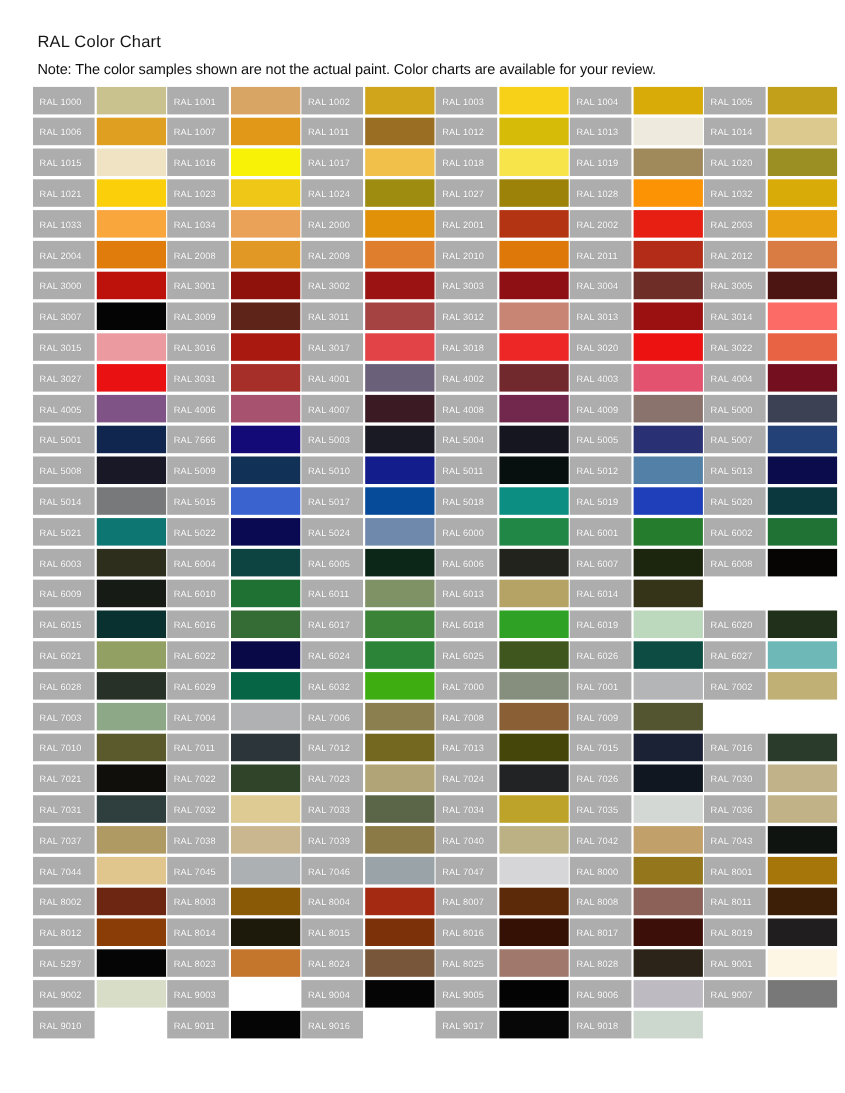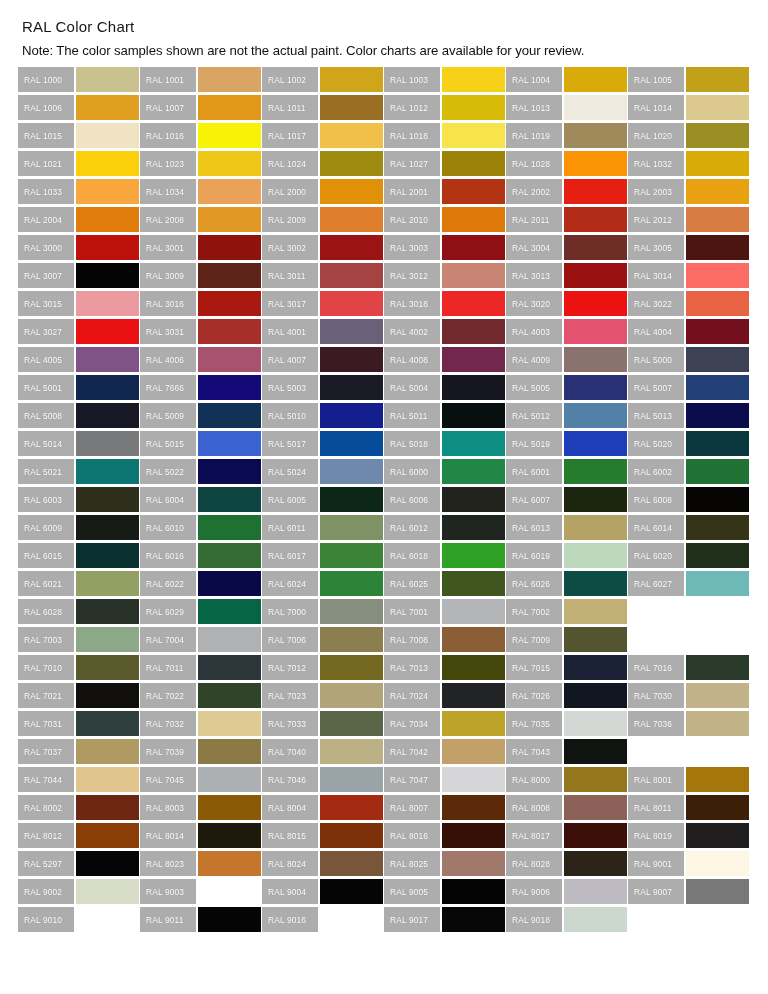--- a/index.html
+++ b/index.html
@@ -13,21 +13,21 @@
     height: 994px;
     font-family: "Liberation Sans", sans-serif;
     color: #000000;
     overflow: hidden;
   }
   .page {
     width: 768px;
     height: 994px;
     position: relative;
     box-sizing: border-box;
-    padding: 0;
+    padding: 12px;
     border-radius: 20px;
   }
   .header {
     padding: 18px 0 0 22px;
   }
   .title {
     font-size: 15px;
     font-weight: 400;
     letter-spacing: 0.2px;
     color: #161616;
@@ -522,24 +522,20 @@
         </div>
         <div class="pair">
           <div class="label">RAL 6010</div>
           <div class="swatch" style="background: rgb(30, 112, 51);"></div>
         </div>
         <div class="pair">
           <div class="label">RAL 6011</div>
           <div class="swatch" style="background: rgb(127, 146, 101);"></div>
         </div>
         <div class="pair">
-          <div class="label">RAL 6012</div>
-          <div class="swatch" style="background: rgb(31, 38, 32);"></div>
-        </div>
-        <div class="pair">
           <div class="label">RAL 6013</div>
           <div class="swatch" style="background: rgb(180, 163, 101);"></div>
         </div>
         <div class="pair">
           <div class="label">RAL 6014</div>
           <div class="swatch" style="background: rgb(53, 52, 24);"></div>
         </div>
       </div>
       <div class="row">
         <div class="pair">
@@ -596,20 +592,24 @@
       <div class="row">
         <div class="pair">
           <div class="label">RAL 6028</div>
           <div class="swatch" style="background: rgb(40, 49, 39);"></div>
         </div>
         <div class="pair">
           <div class="label">RAL 6029</div>
           <div class="swatch" style="background: rgb(6, 101, 68);"></div>
         </div>
         <div class="pair">
+          <div class="label">RAL 6032</div>
+          <div class="swatch" style="background: rgb(61, 173, 17);"></div>
+        </div>
+        <div class="pair">
           <div class="label">RAL 7000</div>
           <div class="swatch" style="background: rgb(134, 143, 125);"></div>
         </div>
         <div class="pair">
           <div class="label">RAL 7001</div>
           <div class="swatch" style="background: rgb(180, 181, 183);"></div>
         </div>
         <div class="pair">
           <div class="label">RAL 7002</div>
           <div class="swatch" style="background: rgb(192, 176, 117);"></div>
@@ -712,20 +712,24 @@
         </div>
         <div class="pair">
           <div class="label">RAL 7036</div>
           <div class="swatch" style="background: rgb(193, 178, 136);"></div>
         </div>
       </div>
       <div class="row">
         <div class="pair">
           <div class="label">RAL 7037</div>
           <div class="swatch" style="background: rgb(175, 154, 99);"></div>
+        </div>
+        <div class="pair">
+          <div class="label">RAL 7038</div>
+          <div class="swatch" style="background: rgb(203, 183, 143);"></div>
         </div>
         <div class="pair">
           <div class="label">RAL 7039</div>
           <div class="swatch" style="background: rgb(139, 122, 70);"></div>
         </div>
         <div class="pair">
           <div class="label">RAL 7040</div>
           <div class="swatch" style="background: rgb(187, 177, 132);"></div>
         </div>
         <div class="pair">

